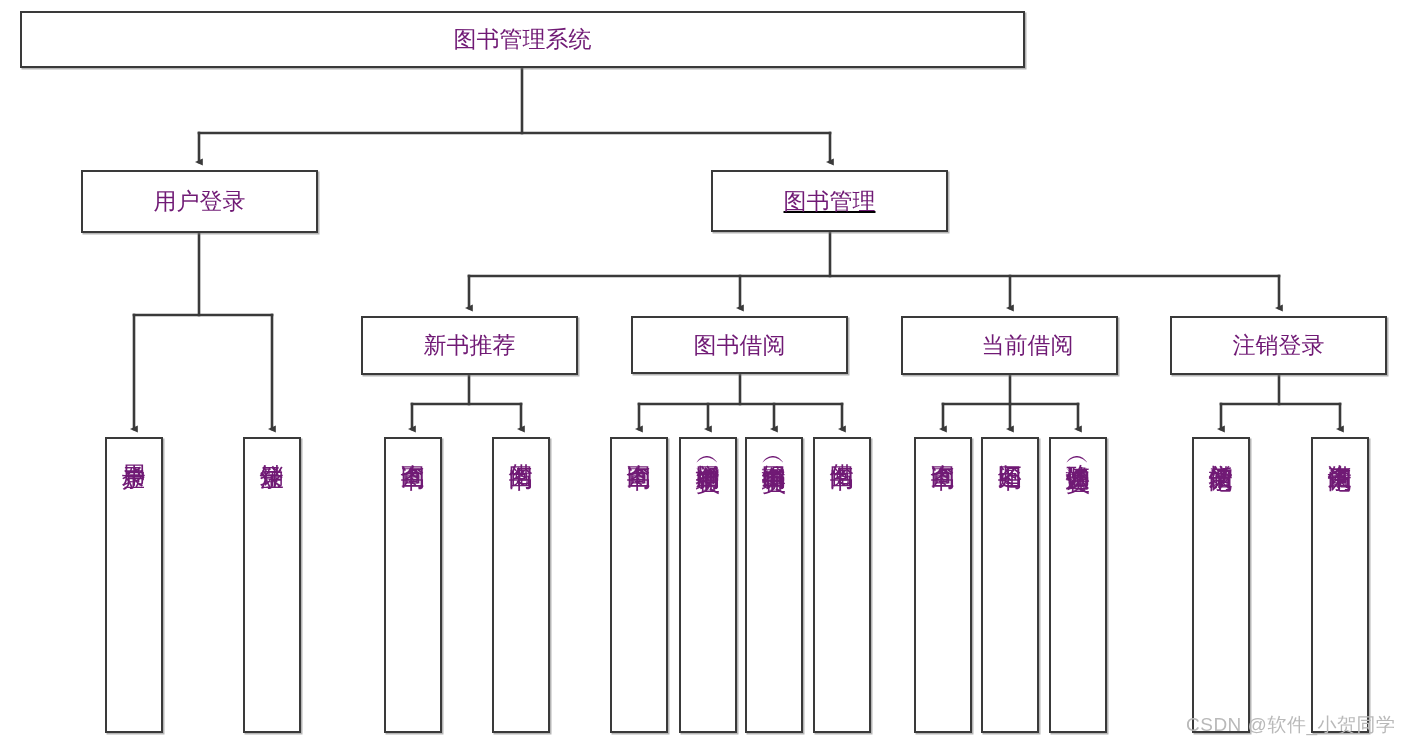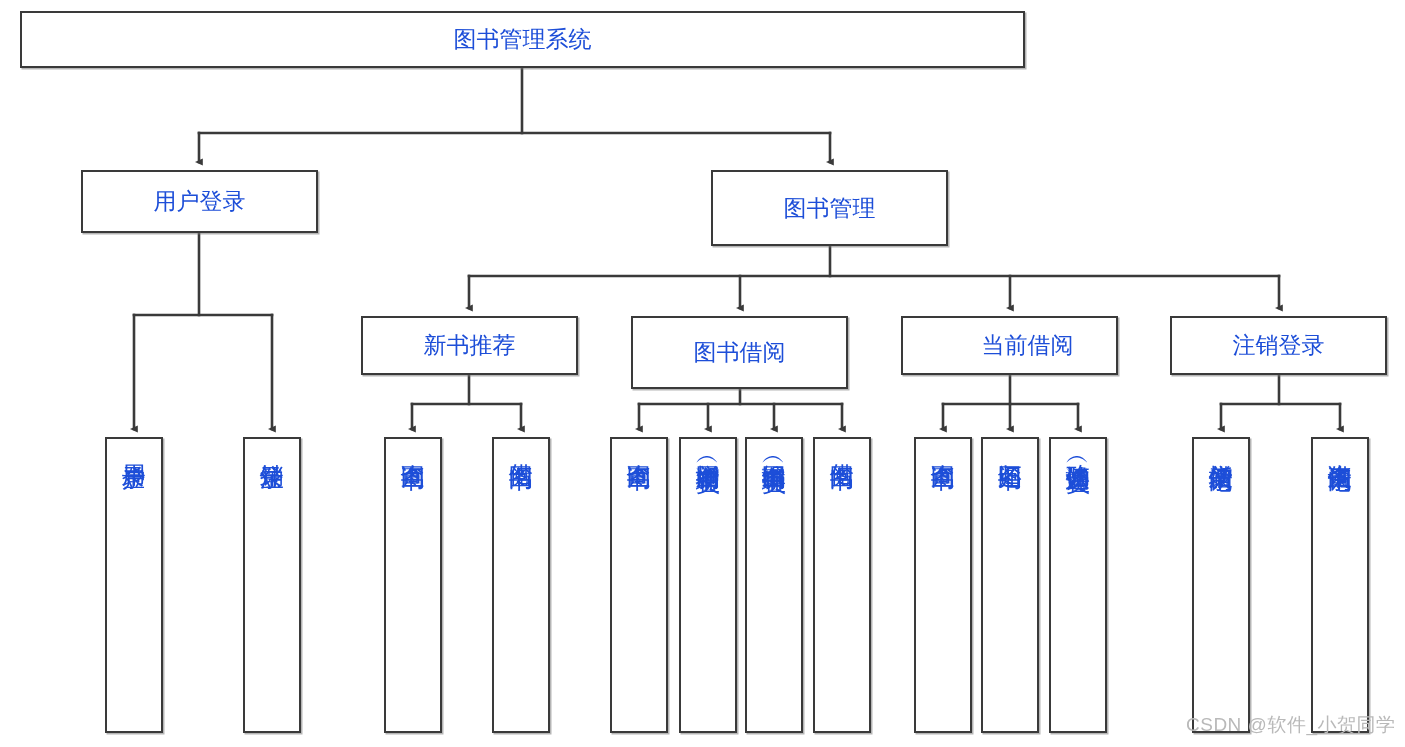--- a/index.html
+++ b/index.html
@@ -31,21 +31,21 @@
     position: absolute;
     box-sizing: border-box;
     background: #ffffff;
     border: 2px solid #3a3a3a;
     display: flex;
     align-items: center;
     justify-content: center;
     box-shadow: 1.5px 1.5px 0 rgba(120,120,120,0.55);
   }
   .node-label {
-    color: #1d4ed8;
+    color: #701a75;
     text-align: center;
     line-height: 1.0;
     white-space: nowrap;
     letter-spacing: 0px;
   }
   .node.horizontal .node-label {
     font-size: 23px;
   }
   .node.vertical {
     align-items: flex-start;
@@ -124,28 +124,28 @@
     </g>
   </svg>
 
   <div class="node horizontal" style="left:20px; top:11px; width:1005px; height:57px;">
     <span class="node-label">图书管理系统</span>
   </div>
 
   <div class="node horizontal" style="left:81px; top:170px; width:237px; height:63px;">
     <span class="node-label">用户登录</span>
   </div>
-  <div class="node horizontal" style="left:711px; top:170px; width:237px; height:76px;">
+  <div class="node horizontal" style="left:711px; top:170px; width:237px; height:62px;text-decoration:underline;">
     <span class="node-label">图书管理</span>
   </div>
 
   <div class="node horizontal" style="left:361px; top:316px; width:217px; height:59px;">
     <span class="node-label">新书推荐</span>
   </div>
-  <div class="node horizontal" style="left:631px; top:316px; width:217px; height:73px;">
+  <div class="node horizontal" style="left:631px; top:316px; width:217px; height:58px;">
     <span class="node-label">图书借阅</span>
   </div>
   <div class="node horizontal" style="left:901px; top:316px; width:217px; height:59px;padding-left:36px;">
     <span class="node-label">当前借阅</span>
   </div>
   <div class="node horizontal" style="left:1170px; top:316px; width:217px; height:59px;">
     <span class="node-label">注销登录</span>
   </div>
 
   <div class="node vertical" style="left:105px; top:437px; width:58px; height:296px;">

